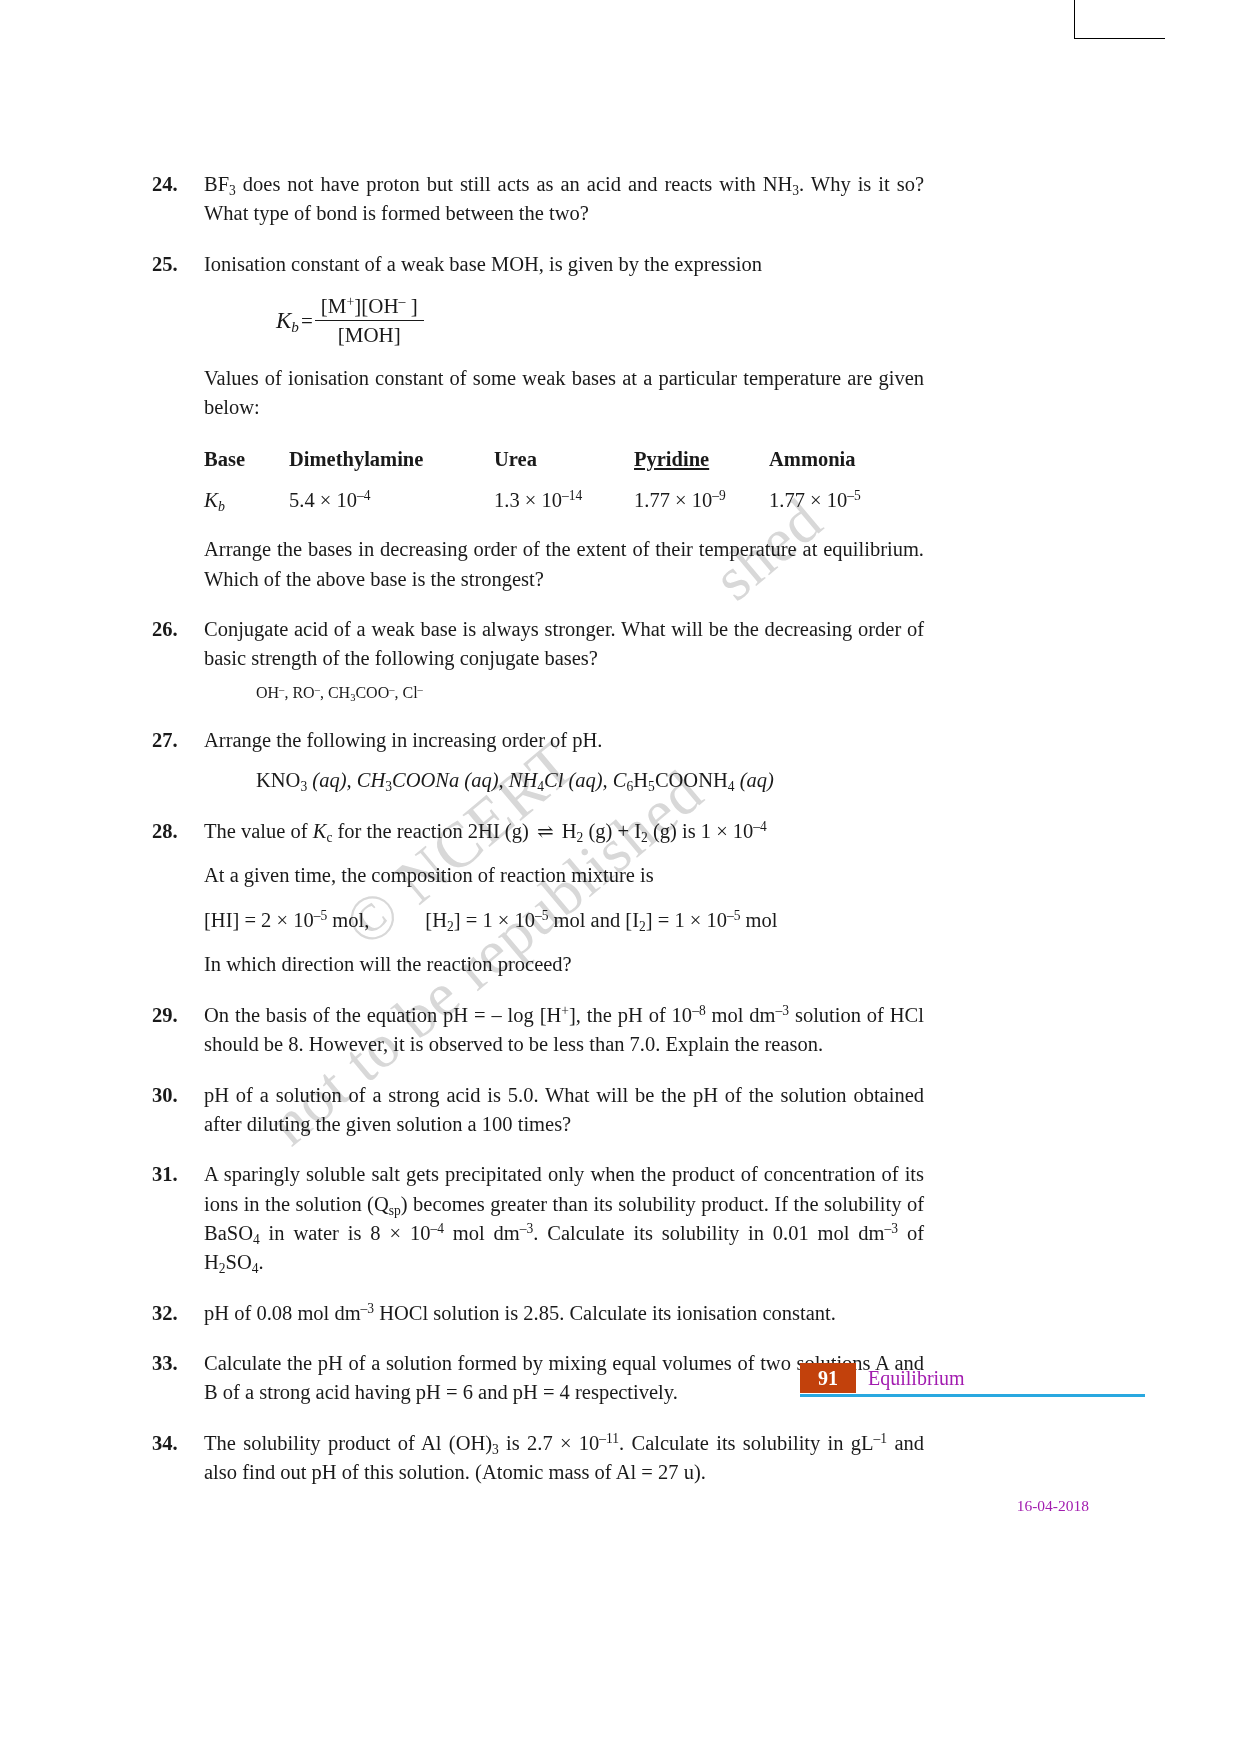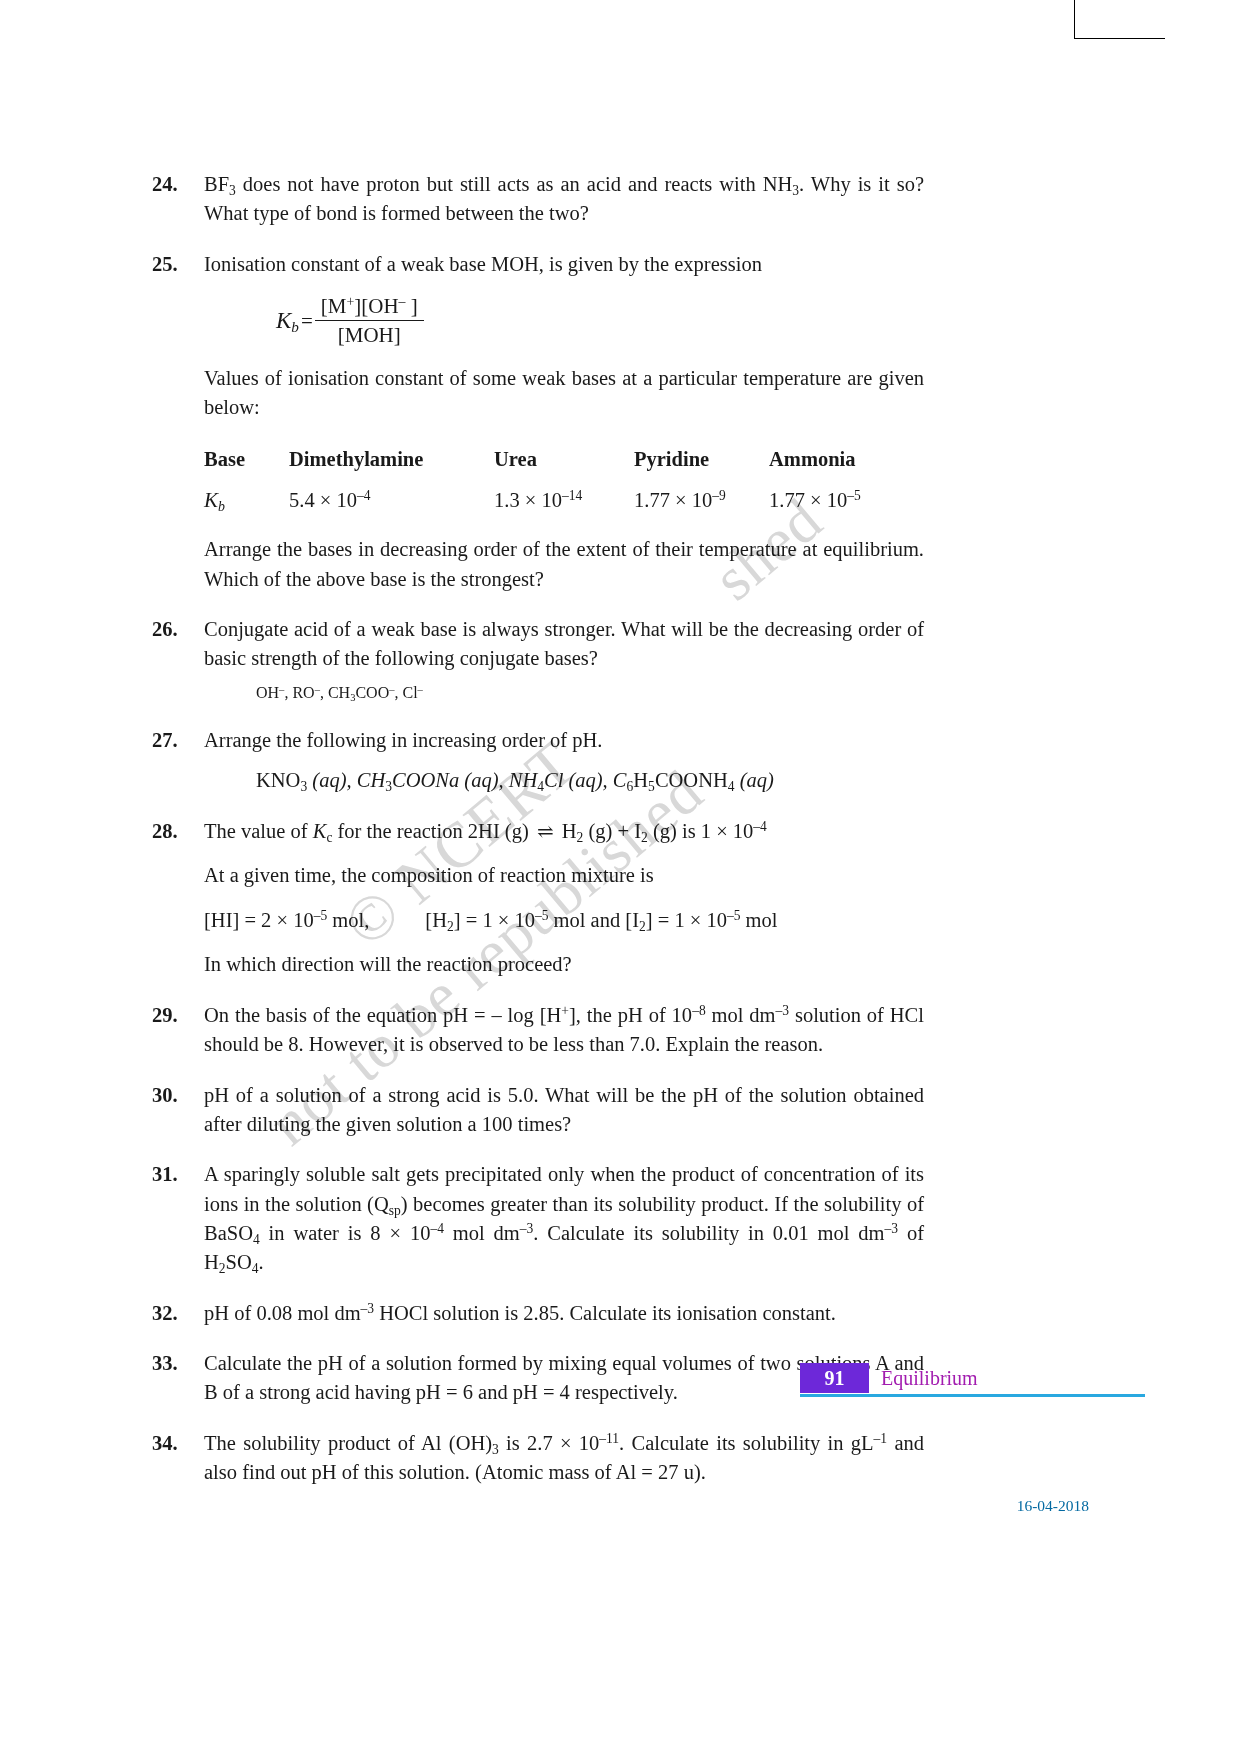--- a/index.html
+++ b/index.html
@@ -157,21 +157,21 @@
     vertical-align: baseline;
   }
   .kb-table thead th {
     font-weight: bold;
     padding-bottom: 11px;
     font-size: 20.5px;
   }
   .col-base   { width: 85px; }
   .col-dma    { width: 205px; }
   .col-urea   { width: 140px; }
-  .col-pyr    { width: 135px; }
+  .col-pyr    { width: 135px; text-decoration: underline; }
   .col-amm    { width: auto; }
   .kb-label { font-style: italic; font-size: 21px; }
 
   
   .chem-line {
     font-size: 16px;
     line-height: 1.5;
     margin: 8px 0 0 52px;
   }
   .chem-line-2 {
@@ -191,25 +191,25 @@
     position: absolute;
     left: 800px;
     top: 1363px;
     width: 345px;
     height: 30px;
     display: flex;
     align-items: stretch;
     z-index: 3;
   }
   .pg-box {
-    background: #6d28d9;
+    background: #c2410c;
     color: #ffffff;
     font-weight: bold;
     font-size: 20px;
-    width: 69px;
+    width: 56px;
     display: flex;
     align-items: center;
     justify-content: center;
     font-family: "Liberation Serif", serif;
   }
   .pg-title {
     flex: 1 1 auto;
     display: flex;
     align-items: center;
     padding-left: 12px;
@@ -224,21 +224,21 @@
     width: 345px;
     height: 2.5px;
     background: #29a8e0;
     z-index: 3;
   }
   .datestamp {
     position: absolute;
     right: 152px;
     top: 1497px;
     font-size: 15.5px;
-    color: #0369a1;
+    color: #a21caf;
     font-family: "Liberation Serif", serif;
     z-index: 3;
   }
 </style>
 </head>
 <body>
 
 <div class="watermark">
   <div class="wm-text wm-1">shed</div>
   <div class="wm-text wm-2">© NCERT</div>

